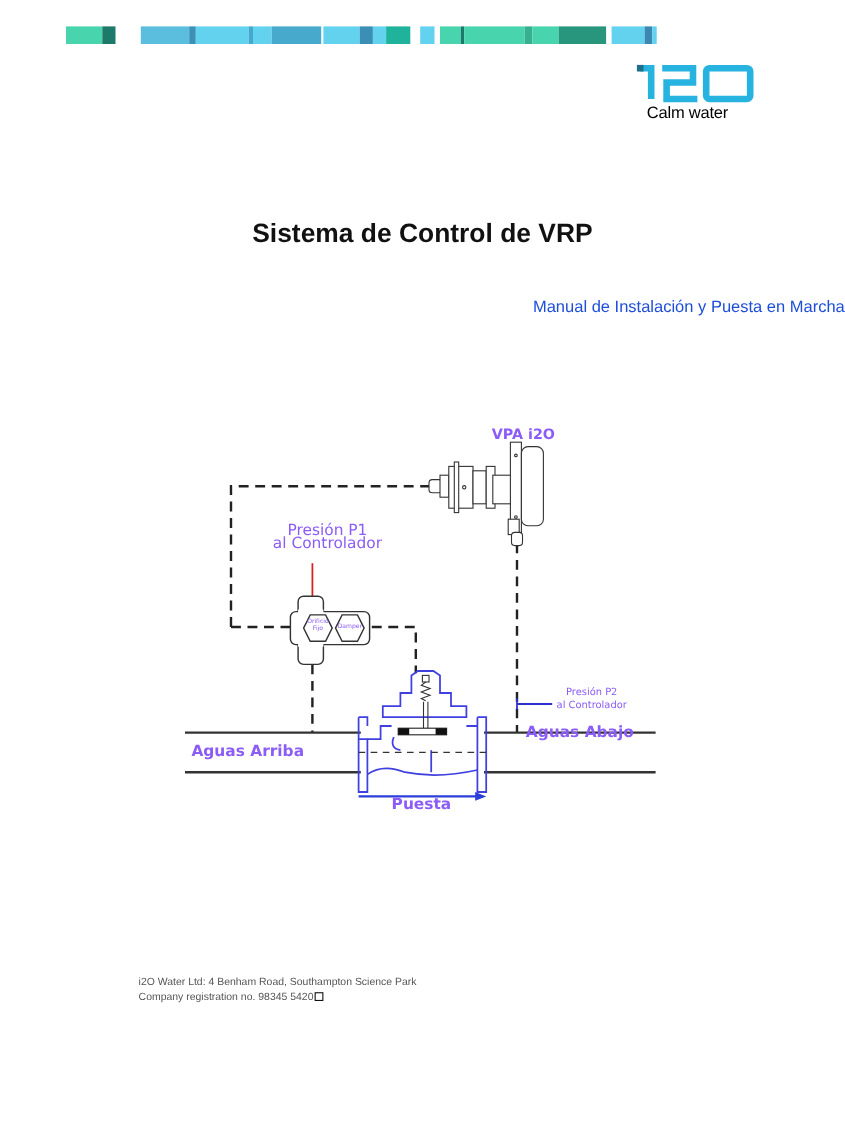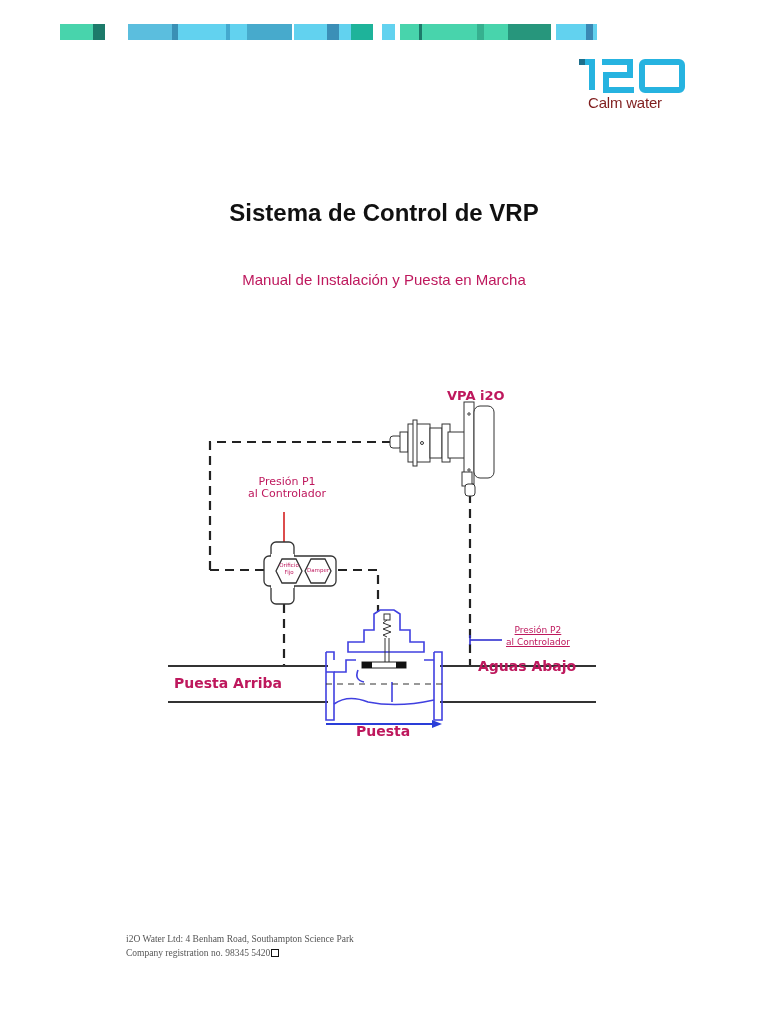--- a/index.html
+++ b/index.html
@@ -1,25 +1,25 @@
 <!DOCTYPE html>
 <html><head>
 <meta charset="utf-8">
 <style>
   html, body { margin: 0; padding: 0; background: #ffffff; }
   body { width: 768px; height: 1024px; position: relative; overflow: hidden; font-family: "Liberation Sans", sans-serif; }
   .bar-strip { position: absolute; top: 24px; left: 0; width: 768px; height: 16px; }
   .bar-seg { position: absolute; top: 0; height: 16px; }
   .logo { position: absolute; left: 578px; top: 56px; width: 110px; height: 60px; }
-  .logo-text { position: absolute; left: 588px; top: 94px; font-size: 15px; color: #7f1d1d; font-family: "Liberation Sans", sans-serif; letter-spacing: -0.2px; }
+  .logo-text { position: absolute; left: 588px; top: 94px; font-size: 15px; color: #000000; font-family: "Liberation Sans", sans-serif; letter-spacing: -0.2px; }
   .title { position: absolute; top: 199px; left: 0; width: 768px; text-align: center; font-size: 24px; font-weight: bold; color: #111; }
-  .subtitle { position: absolute; top: 271px; left: 0; width: 768px; text-align: center; font-size: 15px; color: #be185d; }
+  .subtitle { position: absolute; top: 271px; left: 0; width: 768px; text-align: right; font-size: 15px; color: #1d4ed8; }
   .diagram { position: absolute; left: 168px; top: 384px; width: 440px; height: 370px; }
-  .diag-label { position: absolute; font-family: "DejaVu Sans", sans-serif; color: #be185d; white-space: nowrap; }
-  .footer { position: absolute; left: 126px; top: 933px; font-size: 9.5px; line-height: 13.5px; color: #555; font-family: Liberation Serif, serif; }
+  .diag-label { position: absolute; font-family: "DejaVu Sans", sans-serif; color: #8b5cf6; white-space: nowrap; }
+  .footer { position: absolute; left: 126px; top: 886px; font-size: 9.5px; line-height: 13.5px; color: #555; font-family: Liberation Sans, sans-serif; }
   .footer .sep { color: #3aa7d6; }
   .footer .box { display: inline-block; width: 6px; height: 6px; border: 1.5px solid #111; vertical-align: -1px; margin-left: 1px; }
 </style>
 </head>
 <body>
 
 <div class="bar-strip" id="bar-strip">
     <div class="bar-seg" style="left: 60px; width: 33px; background: rgb(72, 212, 172);"></div>
     <div class="bar-seg" style="left: 93px; width: 12px; background: rgb(29, 122, 106);"></div>
     <div class="bar-seg" style="left: 128px; width: 44px; background: rgb(91, 190, 222);"></div>
@@ -148,37 +148,37 @@
     <line x1="158" y1="300" x2="274" y2="300" stroke="#333" stroke-width="1.2" stroke-dasharray="6,5"></line>
 
     <g>
       <line x1="158" y1="340" x2="270" y2="340" stroke="#2a3ed8" stroke-width="2"></line>
       <polygon points="274,340 264,336 264,344" fill="#2a3ed8"></polygon>
     </g>
   </svg>
 
   <div class="diag-label" style="left:279px; top:4px; font-size:13px; font-weight:bold;">VPA i2O</div>
 
-  <div class="diag-label" style="left:80px; top:92px; font-size:11px; text-align:center; line-height:12px;">
+  <div class="diag-label" style="left:80px; top:92px; font-size:14px; text-align:center; line-height:12px;">
     <div>Presión P1</div>
     <div>al Controlador</div>
   </div>
 
-  <div class="diag-label" style="left:338px; top:240px; font-size:9px; text-align:center; line-height:12px;text-decoration:underline;">
+  <div class="diag-label" style="left:338px; top:240px; font-size:9px; text-align:center; line-height:12px;">
     <div>Presión P2</div>
     <div>al Controlador</div>
   </div>
 
   <div class="diag-label" style="left:107px; top:178px; font-size:5.5px; text-align:center; line-height:7px; width:28px;">
     <div>Orificio</div>
     <div>Fijo</div>
   </div>
   <div class="diag-label" style="left:139px; top:183px; font-size:5.5px;">Damper</div>
 
-  <div class="diag-label" style="left:6px; top:291px; font-size:14px; font-weight:bold;">Puesta Arriba</div>
+  <div class="diag-label" style="left:6px; top:291px; font-size:14px; font-weight:bold;">Aguas Arriba</div>
   <div class="diag-label" style="left:310px; top:274px; font-size:14px; font-weight:bold;">Aguas Abajo</div>
   <div class="diag-label" style="left:188px; top:339px; font-size:14px; font-weight:bold;">Puesta</div>
 </div>
 
 <div class="footer">
   <div>i2O Water Ltd: 4 Benham Road, Southampton Science Park</div>
   <div><span>Company registration no. 98345 5420</span><span class="box"></span></div>
 </div>
 
 </body></html>

